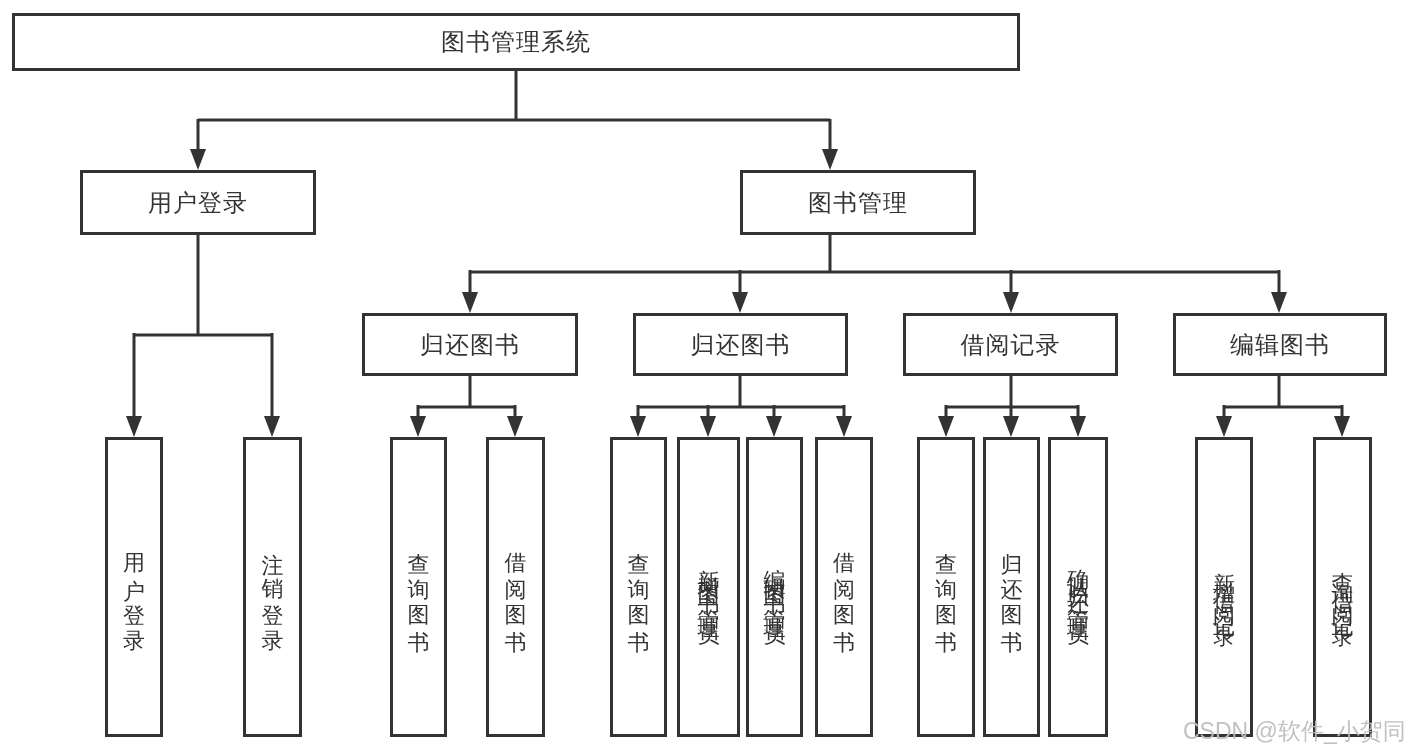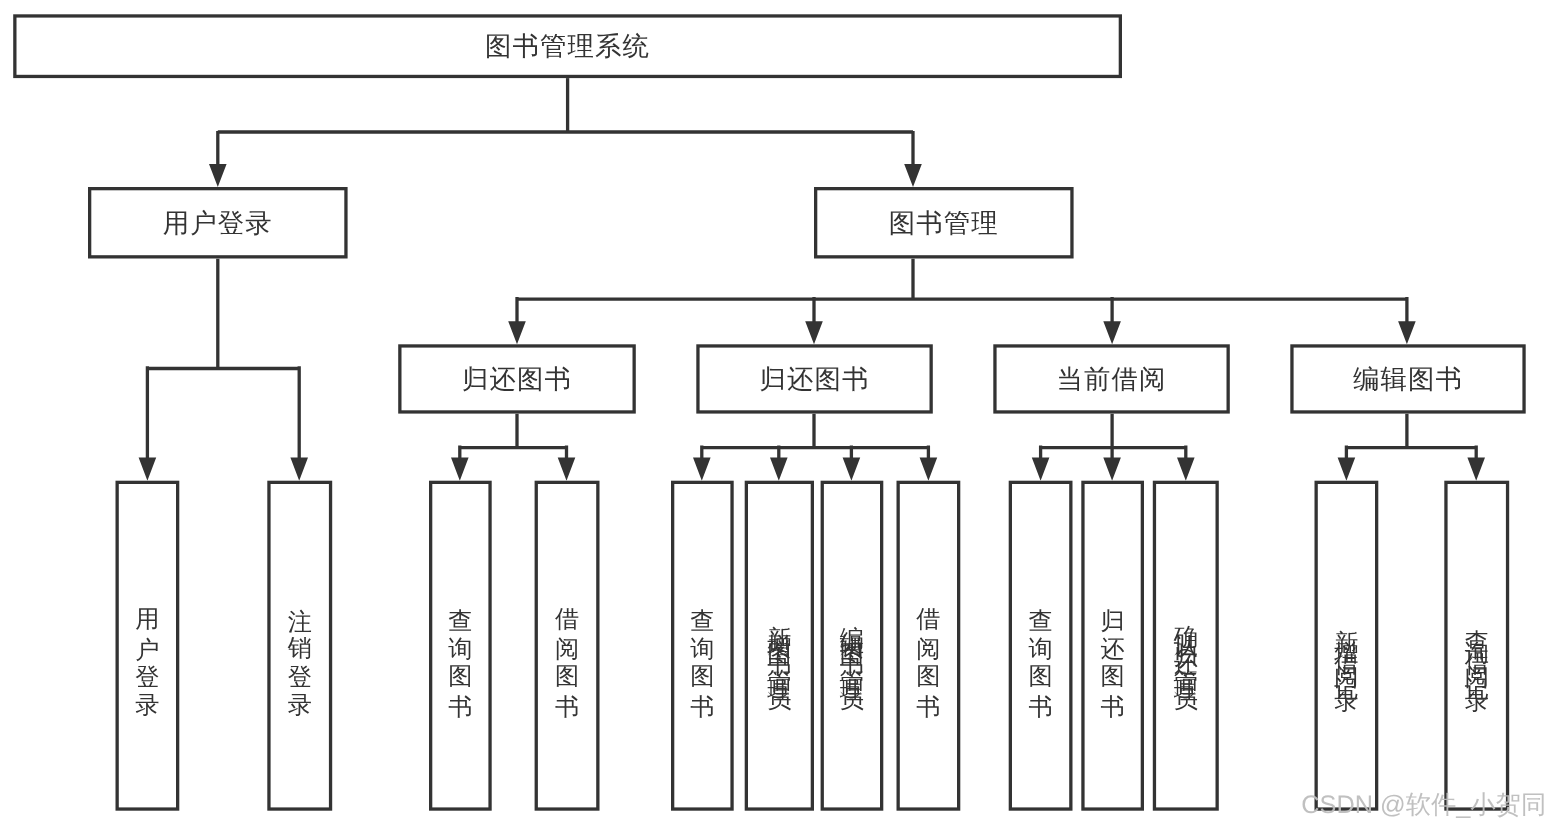--- a/index.html
+++ b/index.html
@@ -135,21 +135,21 @@
     <span>图书管理</span>
   </div>
 
   <div class="node hnode" style="left:362px; top:313px; width:216px; height:63px;">
     <span>归还图书</span>
   </div>
   <div class="node hnode" style="left:633px; top:313px; width:215px; height:63px;">
     <span>归还图书</span>
   </div>
   <div class="node hnode" style="left:903px; top:313px; width:215px; height:63px;">
-    <span>当前借阅</span>
+    <span>借阅记录</span>
   </div>
   <div class="node hnode" style="left:1173px; top:313px; width:214px; height:63px;">
     <span>编辑图书</span>
   </div>
 
   <div class="node vnode len4" style="left:105px; top:437px; width:58px; height:300px;">
     <span>用户登录</span>
   </div>
   <div class="node vnode len4" style="left:243px; top:437px; width:59px; height:300px;">
     <span>注销登录</span>

